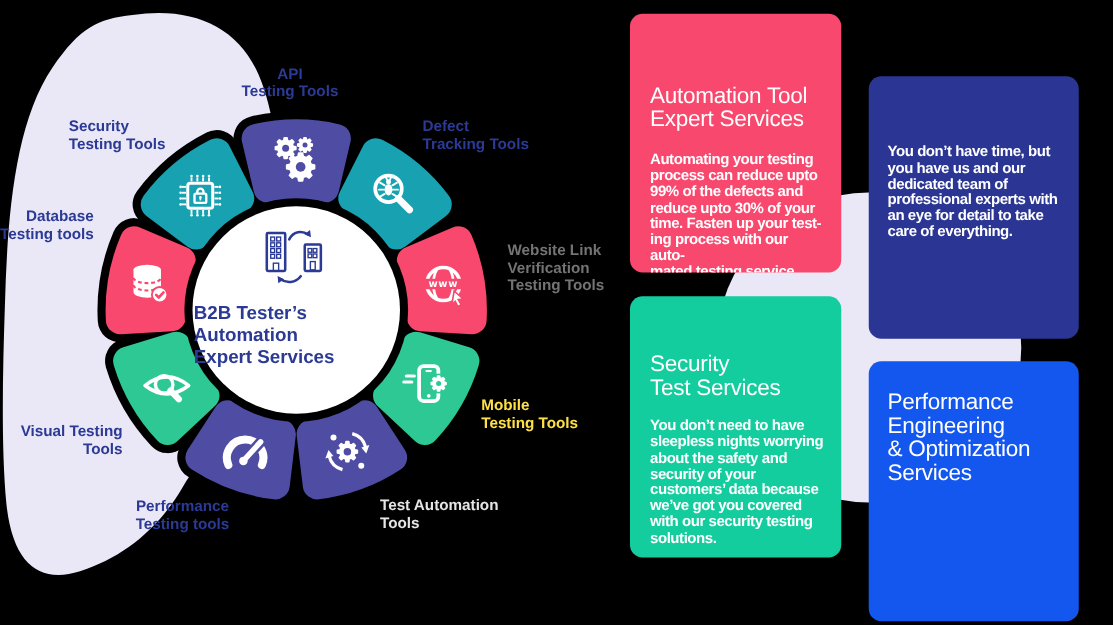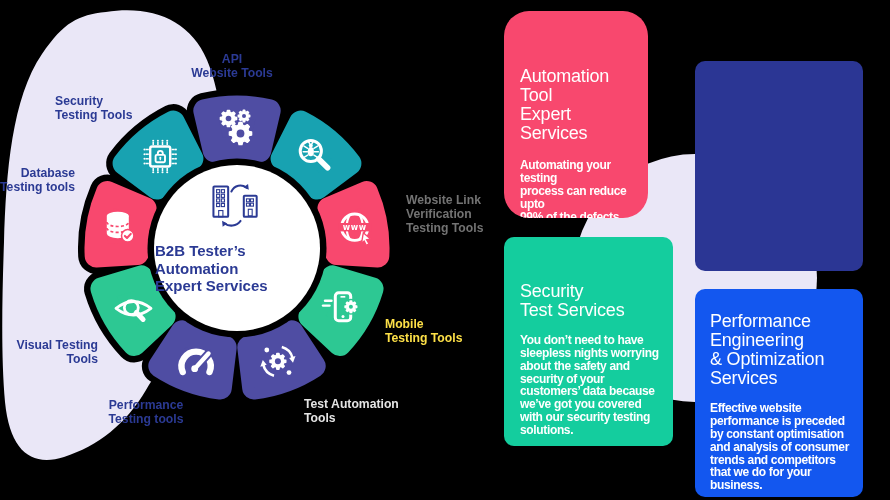--- a/index.html
+++ b/index.html
@@ -13,21 +13,21 @@
   .pl-2{left:406px;top:194px;}
   .pl-3{left:385px;top:318px;}
   .pl-4{left:304px;top:398px;}
   .pl-5{left:94px;top:399px;width:104px;text-align:center;}
   .pl-6{left:8px;top:339px;width:90px;text-align:right;}
   .pl-7{left:0px;top:167px;width:75px;text-align:right;}
   .pl-8{left:55px;top:95px;}
   .center-title{position:absolute;left:155px;top:242px;width:164px;text-align:left;
           font-size:15px;font-weight:bold;line-height:1.17;white-space:pre-line;color:#2b3a94;}
   .card{position:absolute;border-radius:10px;color:#fff;box-sizing:border-box;overflow:hidden;}
-  .card-0{left:504px;top:11px;width:144px;height:207px;padding:56px 13px 0 16px;border-radius:25px;}
+  .card-0{left:504px;top:11px;width:169px;height:207px;padding:56px 13px 0 16px;}
   .card-1{left:504px;top:237px;width:169px;height:209px;padding:45px 13px 0 16px;}
   .card-2{left:695px;top:61px;width:168px;height:210px;padding:54px 12px 0 15px;}
   .card-3{left:695px;top:289px;width:168px;height:208px;padding:23px 12px 0 15px;}
   .card-title{font-size:18px;font-weight:400;line-height:1.06;letter-spacing:-0.2px;
           white-space:pre-line;margin:0 0 14px 0;}
   .card-0 .card-title{margin-bottom:16px;}
   .card-body{font-size:12px;font-weight:bold;line-height:1.07;letter-spacing:-0.35px;
           white-space:pre-line;}
 </style>
 </head>
@@ -183,21 +183,23 @@
         <rect x="47.3" y="25.2" width="3.2" height="3.2" fill="none" stroke="#2b3a94" stroke-width="1.2"></rect>
         <rect x="44.9" y="31.8" width="4.2" height="7.2" fill="none" stroke="#2b3a94" stroke-width="1.2"></rect>
         <path d="M 26.5,12.5 C 30,5.5 37.5,4.5 43,8.3" fill="none" stroke="#2b3a94" stroke-width="2.2" stroke-linecap="round"></path>
         <path d="M 44.6,4.4 L 45.4,10.7 L 39.7,8 Z" fill="#2b3a94"></path>
         <path d="M 36.5,44.5 C 32,50.5 24,51 18.8,47" fill="none" stroke="#2b3a94" stroke-width="2.2" stroke-linecap="round"></path>
         <path d="M 17,50.7 L 16.4,44.4 L 22,47.2 Z" fill="#2b3a94"></path>
       </g>
     </svg>
 
   <div class="plabel pl-0" style="color: rgb(43, 58, 148);">API
-Website Tools</div>
+Testing Tools</div>
+  <div class="plabel pl-1" style="color: rgb(43, 58, 148);">Defect
+Tracking Tools</div>
   <div class="plabel pl-2" style="color: #737373;">Website Link
 Verification
 Testing Tools</div>
   <div class="plabel pl-3" style="color: #fde047;">Mobile
 Testing Tools</div>
   <div class="plabel pl-4" style="color: #e5e5e5;">Test Automation
 Tools</div>
   <div class="plabel pl-5" style="color: rgb(43, 58, 148);">Performance
 Testing tools</div>
   <div class="plabel pl-6" style="color: rgb(43, 58, 148);">Visual Testing
@@ -228,27 +230,26 @@
     <div class="card-body">You don’t need to have
 sleepless nights worrying
 about the safety and
 security of your
 customers’ data because
 we’ve got you covered
 with our security testing
 solutions.</div>
   </div>
   <div class="card card-2" style="background-color: rgb(43, 54, 148);">
+    <div class="card-body">You don’t have time, but
+you have us and our
+dedicated team of
+professional experts with
+an eye for detail to take
+care of everything.</div>
   </div>
   <div class="card card-3" style="background-color: rgb(19, 87, 239);">
     <div class="card-title">Performance
 Engineering
 &amp; Optimization
 Services</div>
-    <div class="card-body">Effective website
-performance is preceded
-by constant optimisation
-and analysis of consumer
-trends and competitors
-that we do for your
-business.</div>
   </div>
 </div>
 
 </body></html>

